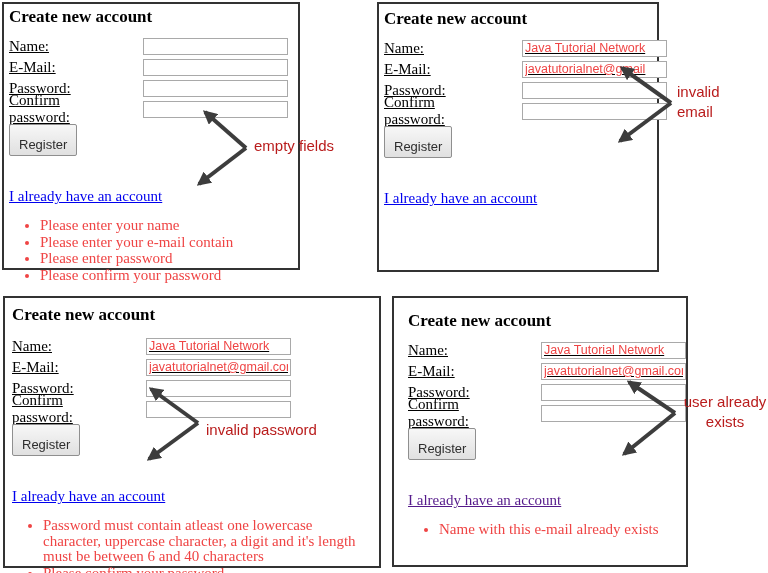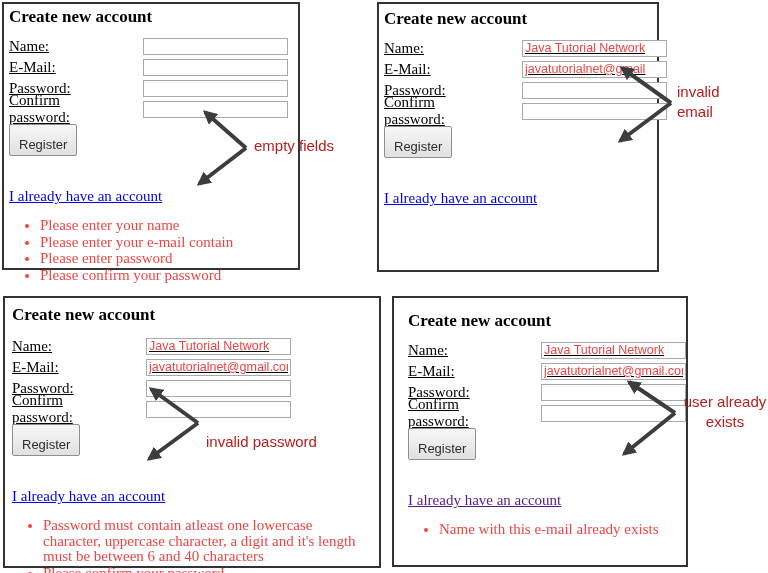--- a/index.html
+++ b/index.html
@@ -31,21 +31,21 @@
   .p4 .lnk{color:#551a8b;}
 
   .errors{margin:13px 0 0 0;padding:0 4px 0 31px;list-style:disc;}
   .errors li{font:15px/15.5px "Liberation Serif",serif;color:#ef4444;margin-bottom:1px;}
 
   
   .overlay{position:absolute;left:0;top:0;width:768px;height:573px;pointer-events:none;}
   .ann{position:absolute;font:15px/20px "Liberation Sans",sans-serif;color:#b91c1c;}
   .ann1{left:254px;top:136px;width:95px;}
   .ann2{left:677px;top:82px; width:62px;}
-  .ann3{left:206px;top:432px;width:150px;}
+  .ann3{left:206px;top:420px;width:150px;}
   .ann4{left:681px;top:392px;width:88px;text-align:center;}
 </style>
 </head>
 <body>
 
 <div class="page">
 
   <div class="panel p1">
     <h2 class="title">Create new account</h2>
     <div class="row">

